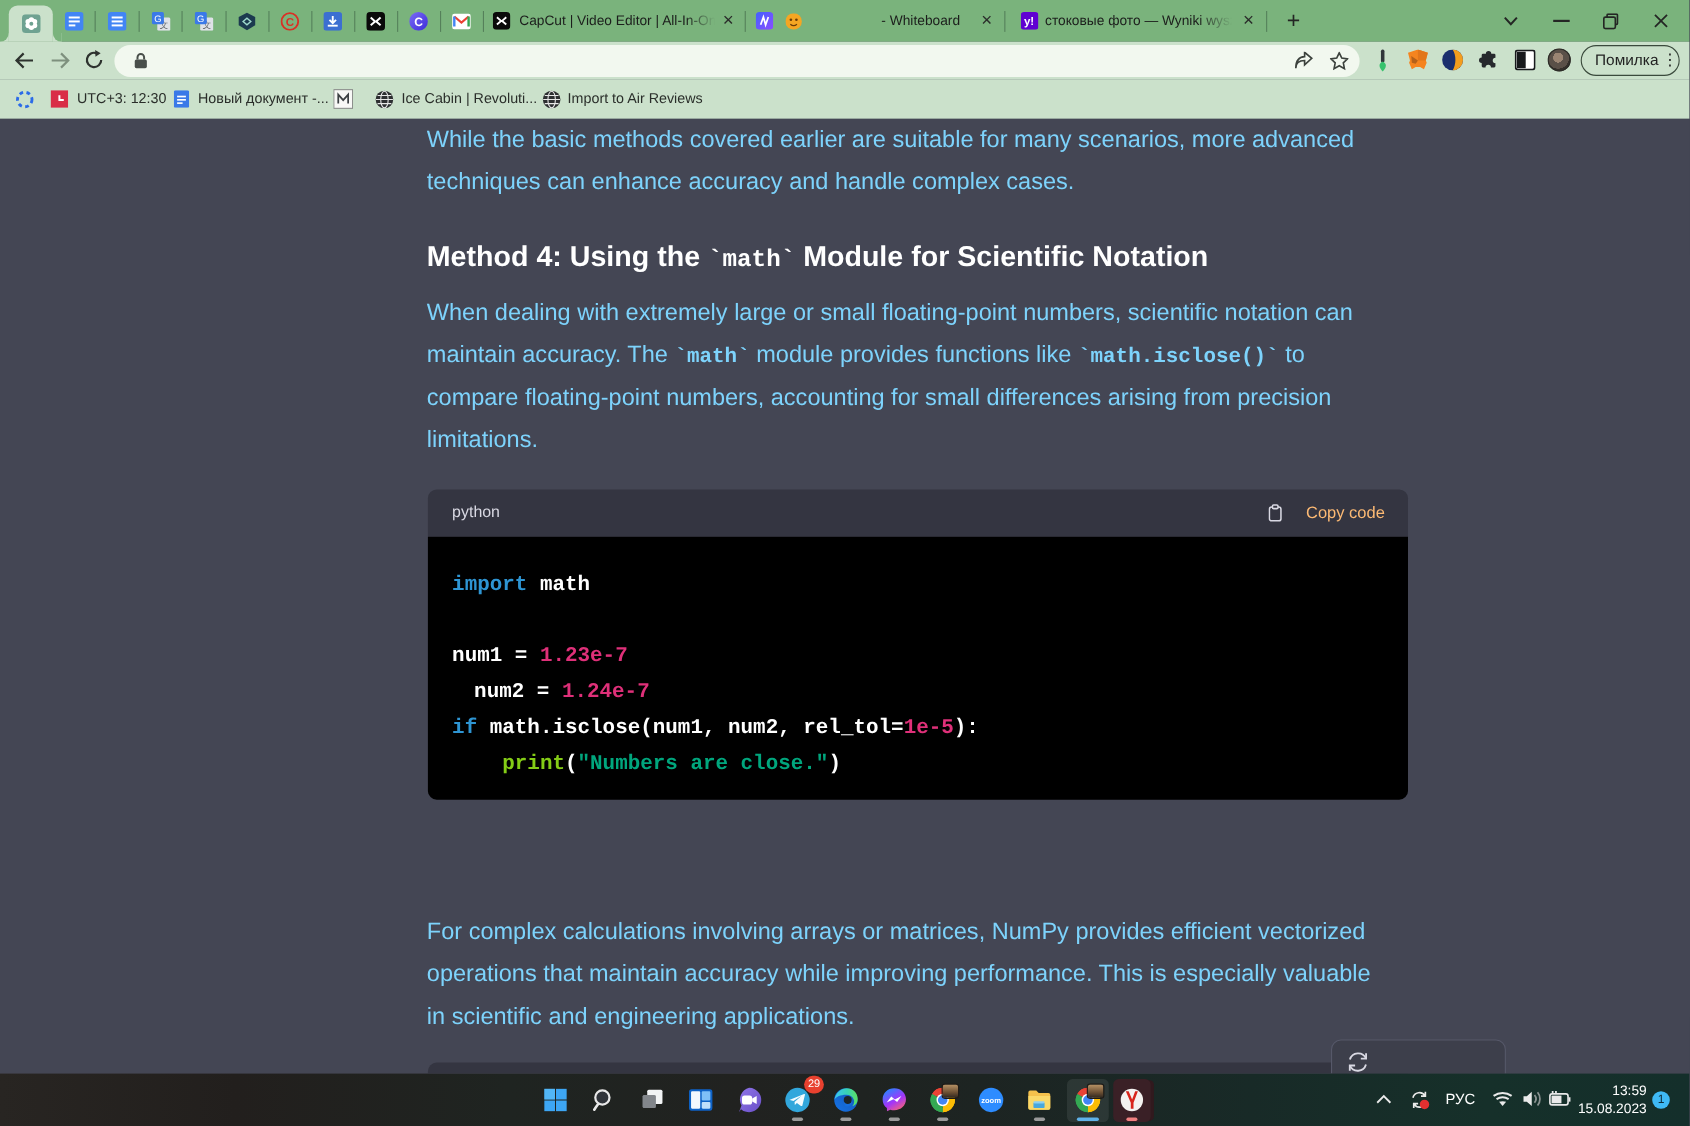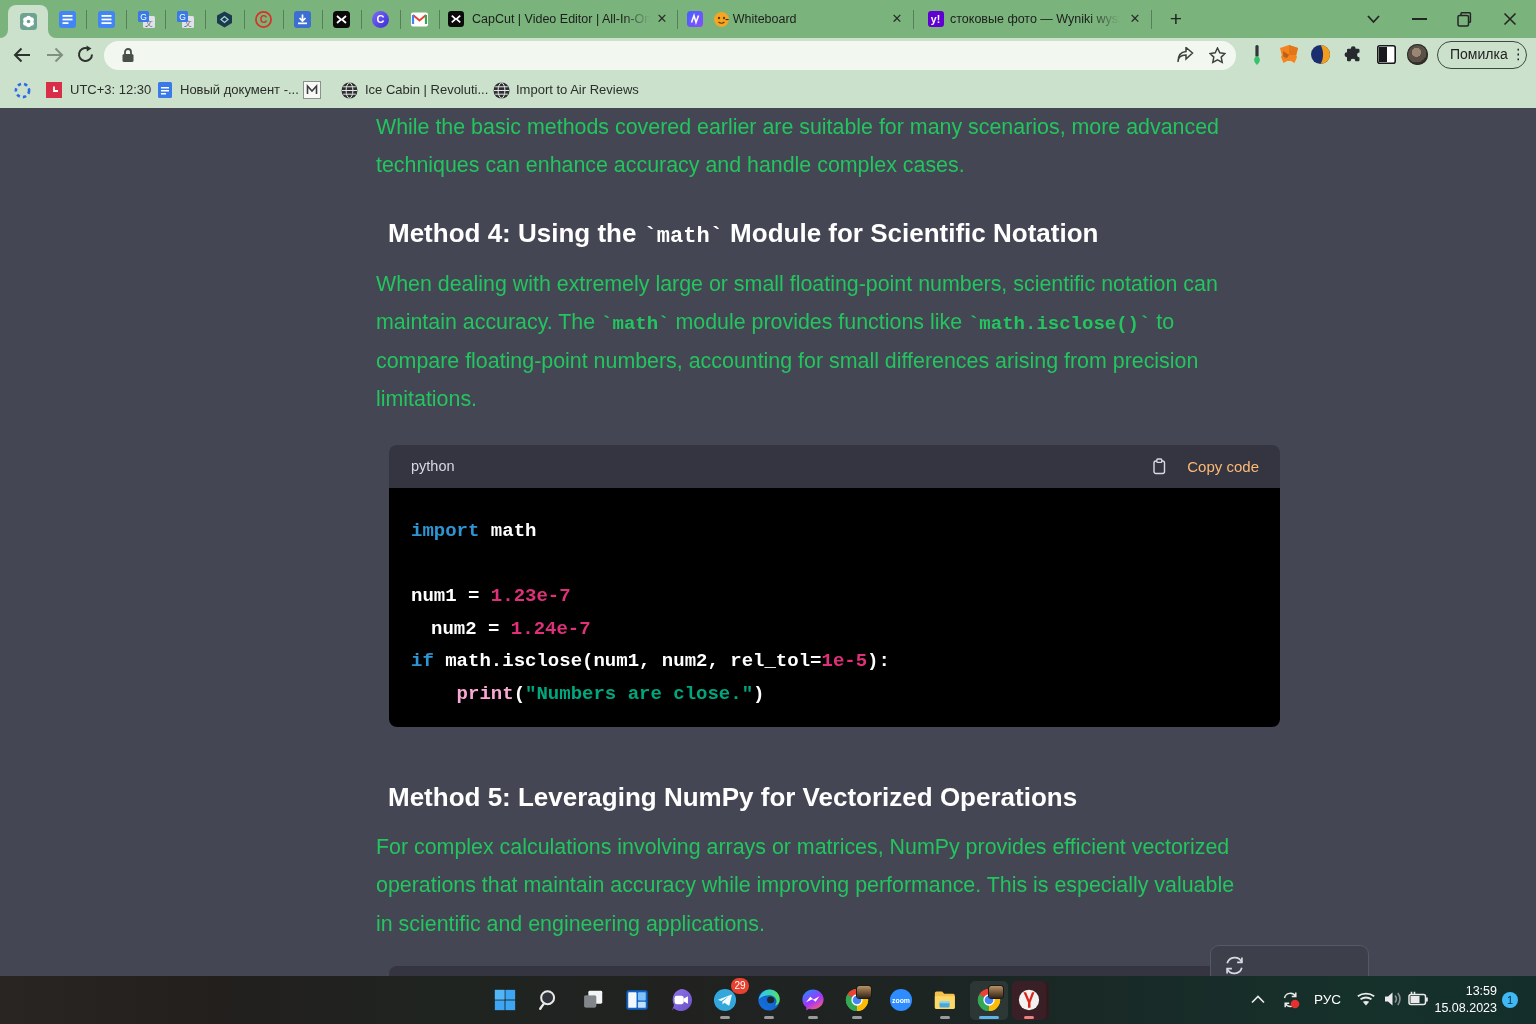--- a/index.html
+++ b/index.html
@@ -19,34 +19,34 @@
   #toolbar { position:absolute; left:0; top:38px; width:1536px; height:34px; background:#cbe1cb; }
   #omnibox { position:absolute; left:104px; top:3px; width:1132px; height:29px; background:#f2f8ef; border-radius:15px; }
   #url { position:absolute; left:36px; top:0; height:29px; line-height:29px; font-size:14.3px; color:#40454a; letter-spacing:0.1px; }
 
   
   #bookmarks { position:absolute; left:0; top:72px; width:1536px; height:36px; background:#cbe1cb; }
   .bkitem { position:absolute; top:0; height:36px; line-height:36px; font-size:13px; color:#2a2e2a; white-space:nowrap; }
 
   
   #content { position:absolute; left:0; top:108px; width:1536px; height:868px; background:#444654; overflow:hidden; }
-  .para { position:absolute; left:376px; width:920px; font-size:21.4px; line-height:38.3px; color:#22c55e; letter-spacing:0px; white-space:nowrap; }
+  .para { position:absolute; left:388px; width:920px; font-size:21.4px; line-height:38.3px; color:#7dd3fc; letter-spacing:0px; white-space:nowrap; }
   .h3 { position:absolute; left:388px; width:900px; font-size:26px; font-weight:bold; color:#ffffff; white-space:nowrap; }
   .icode { font-family:"Liberation Mono", monospace; font-weight:bold; font-size:19px; line-height:1; }
   .icodeh { font-family:"Liberation Mono", monospace; font-weight:bold; font-size:22px; line-height:1; }
 
   
   #codeblk { position:absolute; left:389px; top:337px; width:891px; }
   #codehdr { height:43px; background:#343541; border-radius:8px 8px 0 0; position:relative; }
   #codehdr .lang { position:absolute; left:22px; top:0; height:43px; line-height:43px; font-size:14.5px; color:#d9d9e3; }
   #codehdr .copy { position:absolute; right:21px; top:0; height:43px; line-height:43px; font-size:15px; color:#fdba74; }
   #codebody { height:239px; background:#000; border-radius:0 0 8px 8px; position:relative;
     font-family:"Liberation Mono", monospace; font-weight:bold; font-size:19px; }
   .cl { position:absolute; left:22px; white-space:pre; }
-  .kw { color:#2e95d3; } .num { color:#df3079; } .str { color:#00a67d; } .fn { color:#f9a8d4; } .pl { color:#ffffff; }
+  .kw { color:#2e95d3; } .num { color:#df3079; } .str { color:#00a67d; } .fn { color:#84cc16; } .pl { color:#ffffff; }
 
   #codeblk2 { position:absolute; left:389px; top:858px; width:891px; height:10px; background:#343541; border-radius:8px 8px 0 0; }
 
   #regen { position:absolute; left:1210px; top:837px; width:159px; height:39px; background:#3d3f4b; border:1px solid #565869; border-radius:9px; color:#d9d9e3; font-size:18px; }
   #regen span { position:absolute; left:44px; top:9px;margin-top:44px; }
 
   
   #taskbar { position:absolute; left:0; top:976px; width:1536px; height:48px;
     background:linear-gradient(90deg,#282522 0%,#221f1d 14%,#1f2421 30%,#212220 44%,#1d2422 58%,#182a27 74%,#16302a 88%,#142f2b 100%); }
   .tbi { position:absolute; top:12px; width:24px; height:24px; }
@@ -165,21 +165,21 @@
         </defs>
         <rect width="16" height="16" rx="3.5" fill="url(#miro)"></rect>
         <path d="M4.5 11.5 L7 4.5 L9 11.5 L11.5 4.5" stroke="#fff" stroke-width="1.6" fill="none"></path>
       </svg></div>
   <div class="pintab" style="left:714px; top:12px;"><svg width="15" height="15" viewBox="0 0 15 15">
         <circle cx="7.5" cy="7.5" r="7.5" fill="#f5a623"></circle>
         <circle cx="5" cy="6" r="1.2" fill="#6b3b07"></circle>
         <circle cx="10" cy="6" r="1.2" fill="#6b3b07"></circle>
         <path d="M4.5 10 Q7.5 12.5 10.5 10" stroke="#6b3b07" stroke-width="1.2" fill="none"></path>
       </svg></div>
-  <div class="tabttl" style="left:725px; width:160px;">- Whiteboard</div>
+  <div class="tabttl" style="left:757px; width:160px;text-align:center;">- Whiteboard</div>
   <div class="tabx" style="left:890px;">✕</div>
 
   <div class="pintab" style="left:928px; top:11px;"><svg width="16" height="16" viewBox="0 0 16 16">
         <rect width="16" height="16" rx="3" fill="#6001d2"></rect>
         <text x="7.5" y="12" font-size="10.5" font-weight="bold" fill="#fff" text-anchor="middle" font-family="Liberation Sans">y!</text>
       </svg></div>
   <div class="tabttl" style="left:950px; width:170px; -webkit-mask-image:linear-gradient(90deg,#000 82%,transparent);">стоковые фото — Wyniki wyszuk</div>
   <div class="tabx" style="left:1128px;">✕</div>
 
   <div style="position:absolute; left:1165px; top:8px; width:22px; height:22px; color:#232523; font-size:21px; line-height:21px; text-align:center; font-weight:400;">+</div>
@@ -297,21 +297,20 @@
     </div>
     <div id="codebody">
       <div class="cl" style="top:32px;"><span class="kw">import</span><span class="pl"> math</span></div>
       <div class="cl" style="top:97px;"><span class="pl">num1 = </span><span class="num">1.23e-7</span></div>
       <div class="cl" style="top:130px;margin-left:20px;"><span class="pl">num2 = </span><span class="num">1.24e-7</span></div>
       <div class="cl" style="top:162px;"><span class="kw">if</span><span class="pl"> math.isclose(num1, num2, rel_tol=</span><span class="num">1e-5</span><span class="pl">):</span></div>
       <div class="cl" style="top:195px;"><span class="pl">    </span><span class="fn">print</span><span class="pl">(</span><span class="str">"Numbers are close."</span><span class="pl">)</span></div>
     </div>
   </div>
 
-  <div class="h3" style="top:670px; line-height:38px;">Method 5: Leveraging NumPy for Vectorized Operations</div>
   <div class="para" style="top:720px;">For complex calculations involving arrays or matrices, NumPy provides efficient vectorized<br>operations that maintain accuracy while improving performance. This is especially valuable<br>in scientific and engineering applications.</div>
 
   <div id="codeblk2"></div>
   <div id="regen">
       <svg style="position:absolute; left:13px; top:9px;" width="21" height="21" viewBox="0 0 21 21">
         <path d="M3.2 8.2 A7.8 7.8 0 0 1 17.8 7.2 M17.8 12.8 A7.8 7.8 0 0 1 3.2 13.8" stroke="#d9d9e3" stroke-width="1.7" fill="none"></path>
         <path d="M17.9 2.6 L17.9 7.4 L13.1 7.4" stroke="#d9d9e3" stroke-width="1.7" fill="none"></path>
         <path d="M3.1 18.4 L3.1 13.6 L7.9 13.6" stroke="#d9d9e3" stroke-width="1.7" fill="none"></path>
       </svg>
       <span>Regenerate</span>

